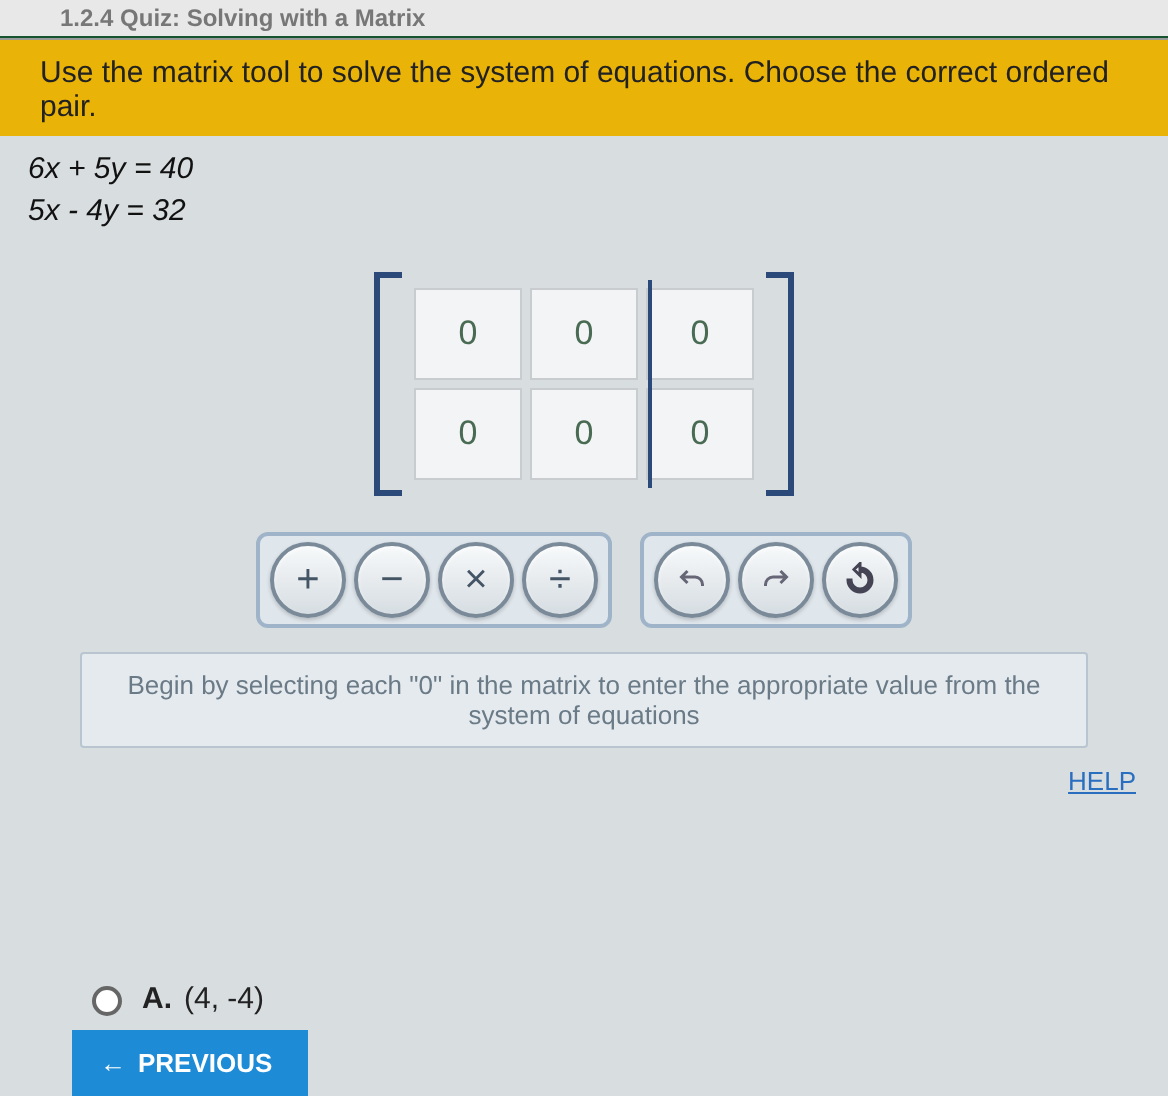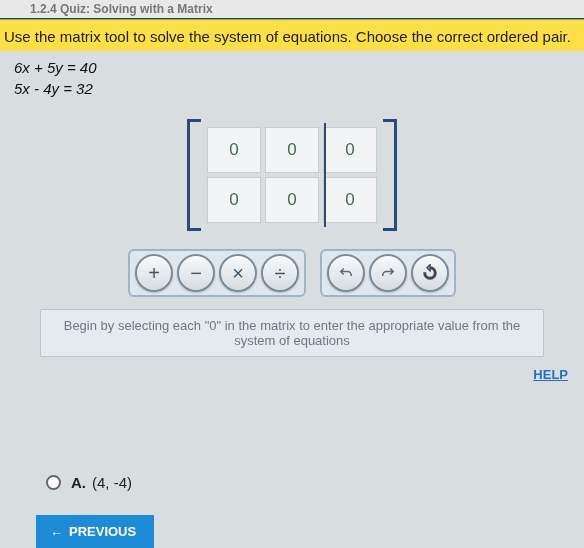--- a/index.html
+++ b/index.html
@@ -14,25 +14,25 @@
   }
   .top-bar {
     background: #e8e8e8;
     border-bottom: 1px solid #14532d;
     padding: 2px 10px 2px 30px;
     font-size: 12px;
     color: #777;
     font-weight: bold;
   }
   .instruction {
-    padding: 8px 12px 6px 4px;
+    padding: 8px 12px 6px 20px;
     font-size: 15px;
     color: #222;
     border-top: 1px solid #999;
-    background: #fde047;
+    background: #eab308;
   }
   .equations {
     padding: 6px 14px 10px 14px;
     font-size: 15px;
     font-style: italic;
     color: #111;
     line-height: 1.4;
   }
   .matrix-area {
     display: flex;
@@ -118,28 +118,27 @@
   }
   .help-row {
     text-align: right;
     padding: 2px 16px 8px 0;
   }
   .help-link {
     color: #2a6fbf;
     font-size: 13px;
     text-decoration: underline;
     cursor: pointer;
-    font-weight: bold;
   }
   .answer-area {
     position: absolute;
-    bottom: 57px;
+    bottom: 40px;
     left: 46px;
     display: flex;
-    align-items: center;
+    align-items: flex-end;
     gap: 10px;
     font-size: 15px;
     color: #222;
   }
   .radio {
     width: 15px;
     height: 15px;
     border: 2px solid #666;
     border-radius: 50%;
     background: #fff;

